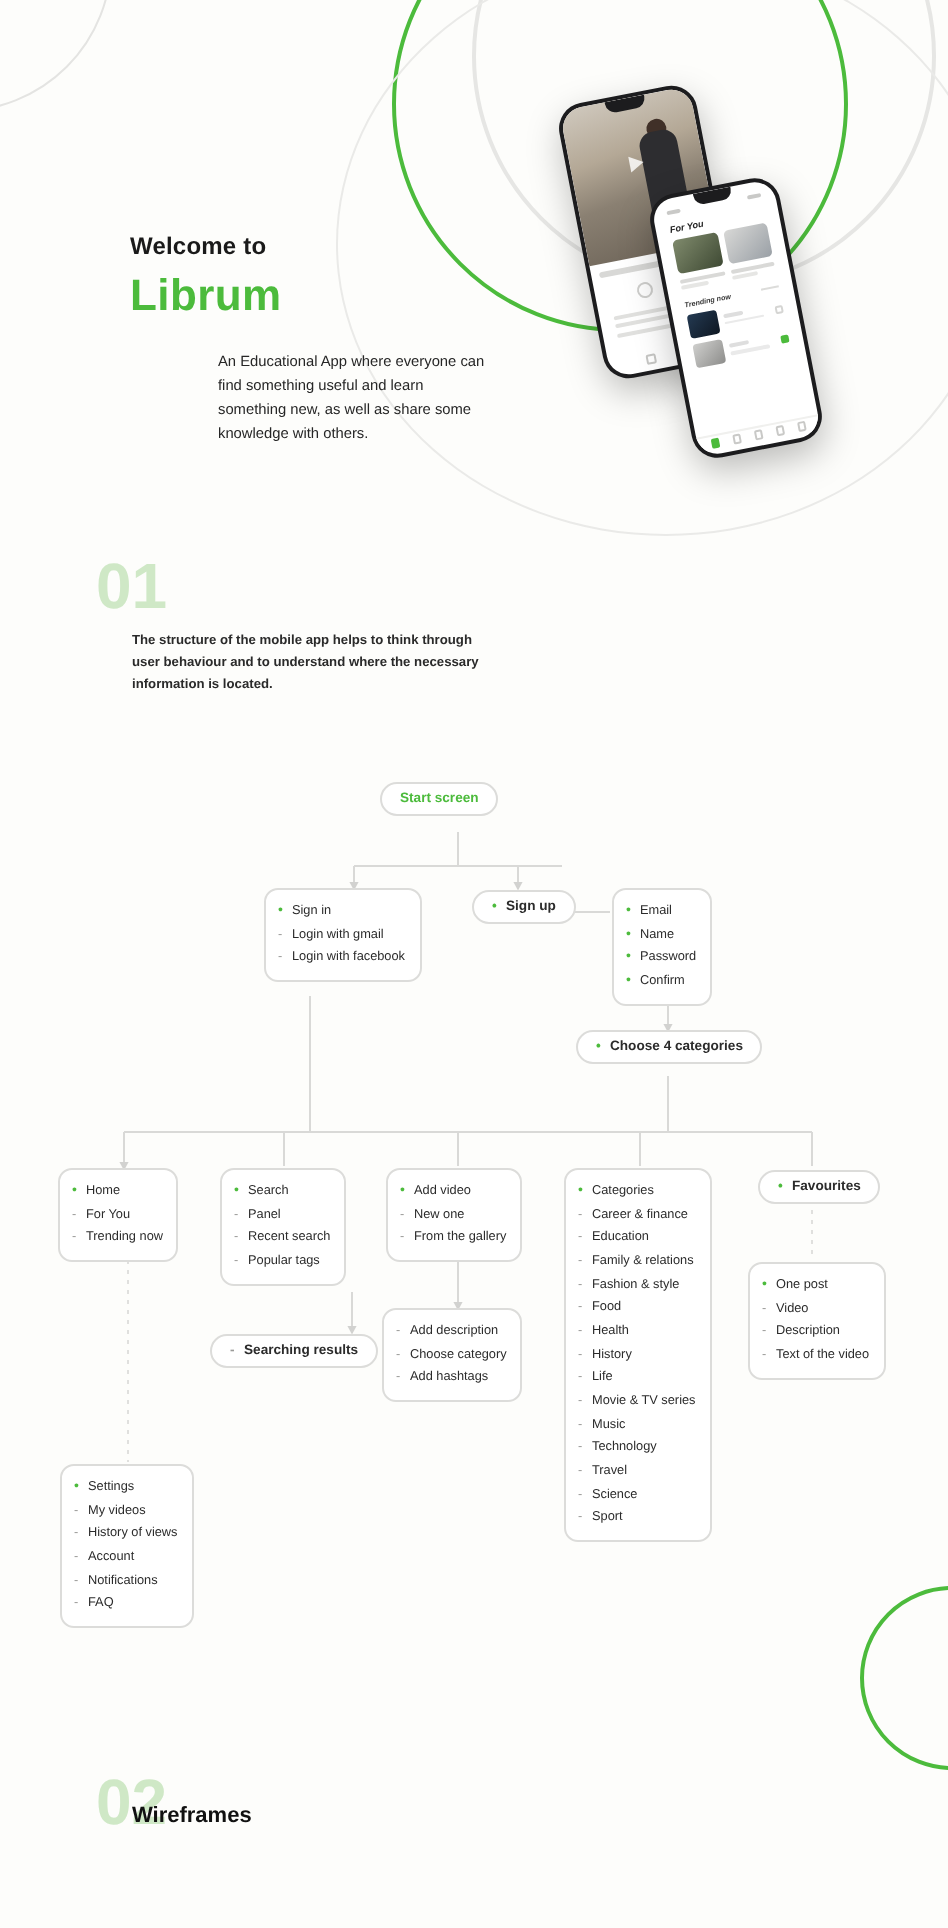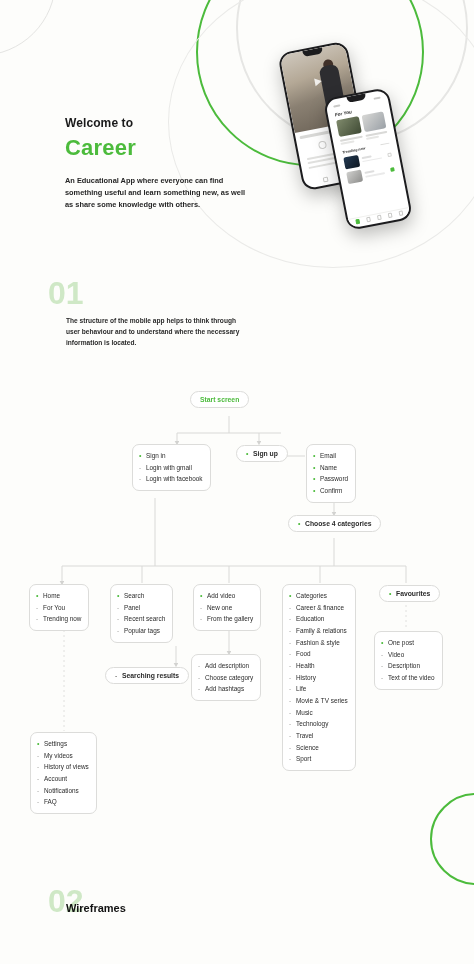--- a/index.html
+++ b/index.html
@@ -22,21 +22,21 @@
   .c-grey-wide { top: -24px; left: 168px; width: 330px; height: 292px;
     border: 1.6px solid #eaeae8; }
   .c-green-bottom { top: 793px; left: 430px; width: 92px; height: 92px;
     border: 2.4px solid #4cbb3c; }
 
   
   .hero-text { position: absolute; left: 65px; top: 116px; width: 180px; }
   .hero-welcome { font-size: 12px; color: #1a1a1a; font-weight: 600; letter-spacing: .1px; }
   .hero-brand { font-size: 22px; color: #4cbb3c; font-weight: 700;
     letter-spacing: .2px; margin-top: 5px; margin-bottom: 14px; }
-  .hero-desc { font-size: 7.4px; line-height: 1.62; color: #262626; font-weight: 700; }
+  .hero-desc { font-size: 7.4px; line-height: 1.62; color: #262626; font-weight: 400; margin-left: 44px; }
 
   
   .phones { position: absolute; left: 262px; top: 38px; width: 190px; height: 195px; }
   .phone { position: absolute; border-radius: 13px; background: #1c1c1e;
     box-shadow: 0 7px 18px rgba(0,0,0,.26); padding: 2px; }
   .phone-inner { width: 100%; height: 100%; border-radius: 11px; overflow: hidden;
     position: relative; background: #fff; }
   .phone-back { width: 70px; height: 140px; left: 28px; top: 8px;
     transform: rotate(-11deg); }
   .phone-front { width: 66px; height: 134px; left: 73px; top: 54px;
@@ -130,21 +130,21 @@
 <div id="page">
 
   <div class="deco c-grey-left"></div>
   <div class="deco c-green-top"></div>
   <div class="deco c-grey-top"></div>
   <div class="deco c-grey-wide"></div>
   <div class="deco c-green-bottom"></div>
 
   <div class="hero-text">
     <div class="hero-welcome">Welcome to</div>
-    <div class="hero-brand">Career</div>
+    <div class="hero-brand">Librum</div>
     <div class="hero-desc">An Educational App where everyone can find something useful and learn something new, as well as share some knowledge with others.</div>
   </div>
 
   <div class="phones">
     <div class="phone phone-back">
       <div class="phone-inner">
         <div class="notch"></div>
         <div class="vid-hero">
           <div class="vid-head"></div>
             <div class="vid-person"></div>

